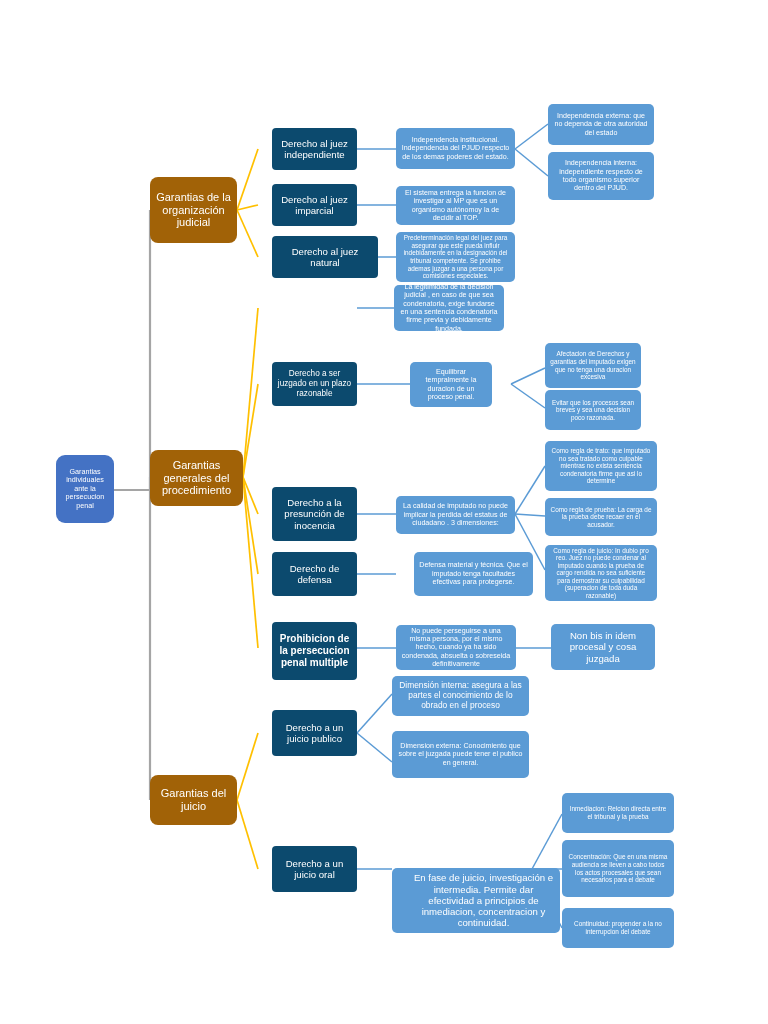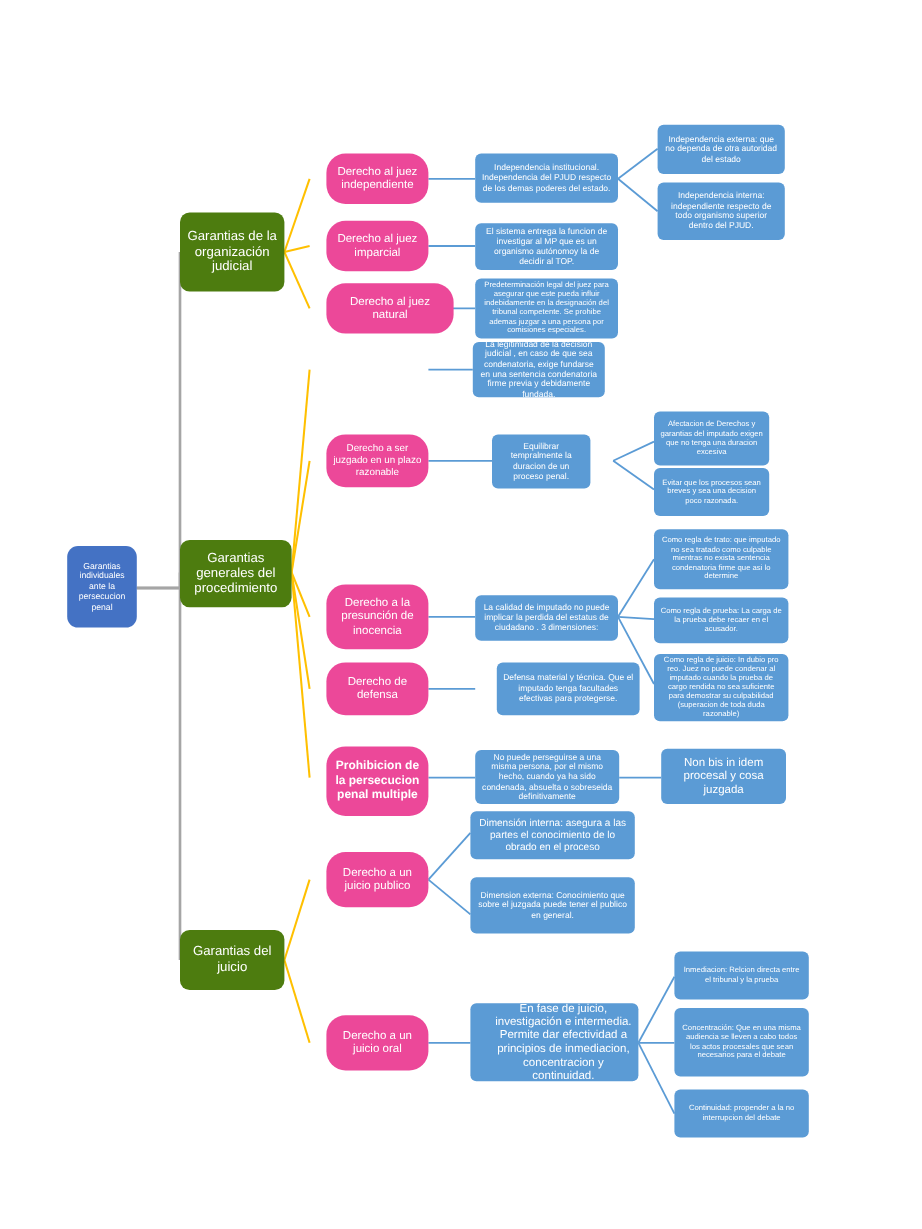--- a/index.html
+++ b/index.html
@@ -34,28 +34,28 @@
     padding: 3px 5px;
     white-space: pre-line;
     overflow: hidden;
   }
   .root {
     background: #4472C4;
     font-size: 7.2px;
     border-radius: 9px;
   }
   .cat {
-    background: #4d7c0f;
+    background: #a16207;
     font-size: 11px;
     border-radius: 8px;
   }
   .topic {
-    background: #ec4899;
+    background: #0c4a6e;
     font-size: 9.6px;
-    border-radius: 16px;
+    border-radius: 4px;
   }
   .detail {
     background: #5B9BD5;
     font-size: 7.1px;
     border-radius: 5px;
   }
   .detail.lg { font-size: 9.6px; }
   .detail.md { font-size: 8.4px; }
   .detail.sm { font-size: 6.4px; }
 </style>
@@ -158,18 +158,18 @@
   <div class="node detail sm" style="left:545px; top:545px; width:112px; height:56px;">Como regla de juicio: In dubio pro reo. Juez no puede condenar al imputado cuando la prueba de cargo rendida no sea suficiente para demostrar su culpabilidad (superacion de toda duda razonable)</div>
 
   <div class="node detail" style="left:396px; top:552px; width:119px; height:44px;margin-left:18px;">Defensa material y técnica. Que el imputado tenga facultades efectivas para protegerse.</div>
 
   <div class="node detail" style="left:396px; top:625px; width:120px; height:45px;">No puede perseguirse a una misma persona, por el mismo hecho, cuando ya ha sido condenada, absuelta o sobreseida definitivamente</div>
   <div class="node detail lg" style="left:551px; top:624px; width:104px; height:46px;">Non bis in idem procesal y cosa juzgada</div>
 
   <div class="node detail md" style="left:392px; top:676px; width:137px; height:40px;">Dimensión interna: asegura a las partes el conocimiento de lo obrado en el proceso</div>
   <div class="node detail" style="left:392px; top:731px; width:137px; height:47px;">Dimension externa: Conocimiento que sobre el juzgada puede tener el publico en general.</div>
 
-  <div class="node detail lg" style="left:392px; top:836px; width:140px; height:65px;padding-left:20px;">En fase de juicio, investigación e intermedia. Permite dar efectividad a principios de inmediacion, concentracion y continuidad.</div>
+  <div class="node detail lg" style="left:392px; top:868px; width:168px; height:65px;padding-left:20px;">En fase de juicio, investigación e intermedia. Permite dar efectividad a principios de inmediacion, concentracion y continuidad.</div>
   <div class="node detail sm" style="left:562px; top:793px; width:112px; height:40px;">Inmediacion: Relcion directa entre el tribunal y la prueba</div>
   <div class="node detail sm" style="left:562px; top:840px; width:112px; height:57px;">Concentración: Que en una misma audiencia se lleven a cabo todos los actos procesales que sean necesarios para el debate</div>
   <div class="node detail sm" style="left:562px; top:908px; width:112px; height:40px;">Continuidad: propender a la no interrupcion del debate</div>
 
 </div>
 
 </body></html>

